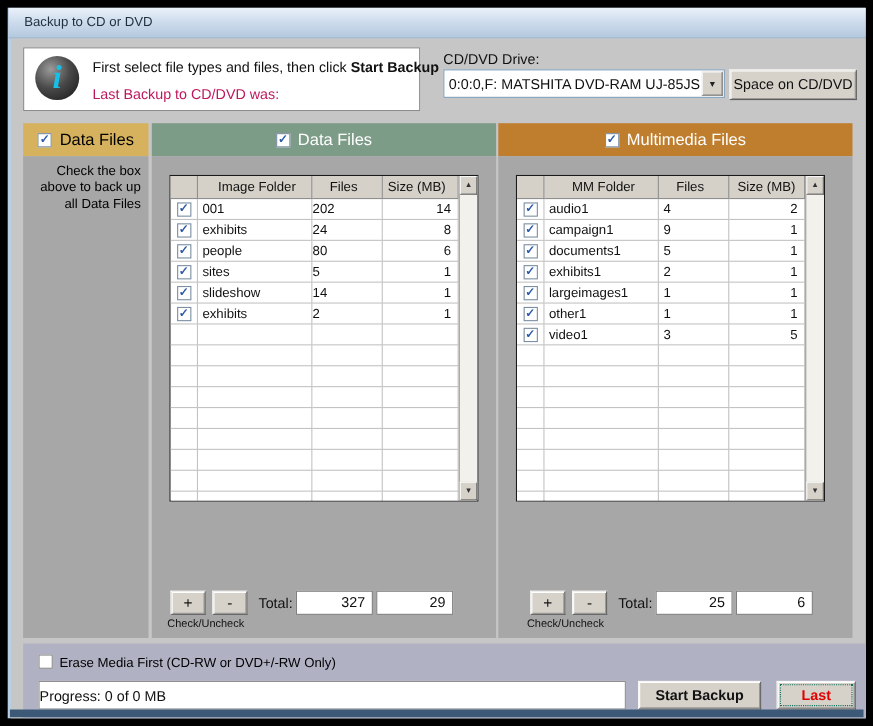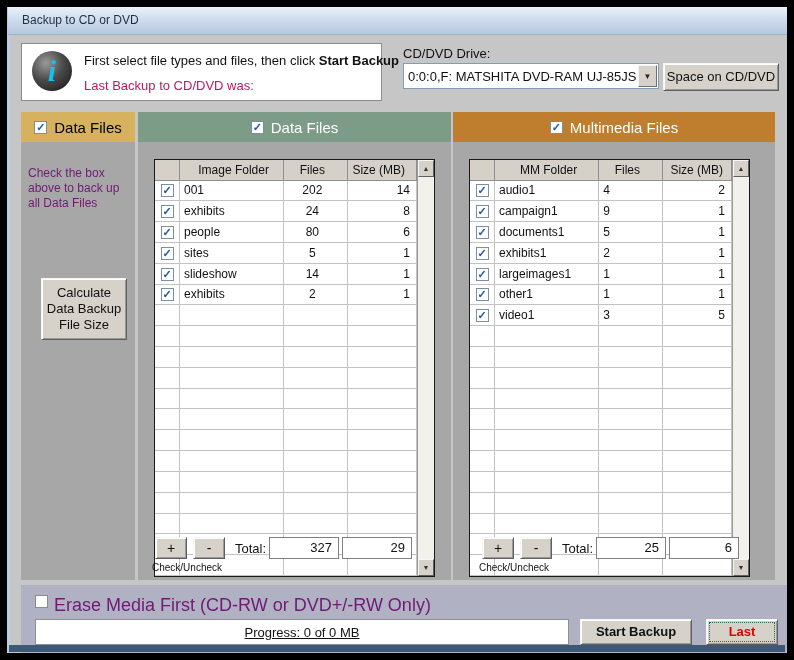--- a/index.html
+++ b/index.html
@@ -66,42 +66,42 @@
   .panel-data  { left:11px;  width:114px; }
   .panel-image { left:128px; width:313px; }
   .panel-mm    { left:443px; width:322px; }
 
   .cb {
     width:13px; height:13px; background:#fff; border:1px solid #7b8ea2;
     display:inline-flex; align-items:center; justify-content:center; flex:0 0 auto;
     font-size:11px; font-weight:bold; color:#2b59a8; line-height:13px;
   }
   .data-note {
-    position:absolute; left:7px; top:24px; width:100px; text-align:left;
-    font-size:12px; color:#701a75; line-height:15px;
+    position:absolute; left:7px; top:6px; width:100px; text-align:right;
+    font-size:12px; color:#000000; line-height:15px;
   }
   .calc-btn { position:absolute; left:20px; top:136px; width:86px; height:62px; font-size:13px; line-height:16px; padding:5px 2px; }
 
   
   .tablewrap {
-    position:absolute; left:16px; top:17px; width:281px; height:418px;
+    position:absolute; left:16px; top:17px; width:281px; height:297px;
     background:#fff; border:1px solid #1a1a1a; display:flex; overflow:hidden;
   }
   table.grid { border-collapse:collapse; table-layout:fixed; width:262px; }
   table.grid th {
     height:20px; background:#d5d1c9; font-weight:normal; font-size:12px; color:#111;
     border-right:1px solid #8f8f8f; border-bottom:1px solid #8f8f8f; text-align:center;
   }
   table.grid td {
     height:19px; font-size:12px; color:#111; background:#fff;
     border-right:1px solid #c3c3c3; border-bottom:1px solid #c3c3c3; overflow:hidden; white-space:nowrap;
   }
   .c-cb { width:24px; text-align:center; }
   .c-folder { width:102px; padding-left:4px; }
-  .c-files { width:62px; text-align:center; padding-right:6px; }
+  .c-files { width:62px; text-align:left; padding-right:6px; }
   .c-size { width:68px; text-align:right; padding-right:6px; }
   .mm .c-files { text-align:left; padding-left:4px; }
   td.c-cb .cb { margin-top:1px; }
 
   .vscroll { width:17px; background:#f3f1ec; border-left:1px solid #9a9a9a; display:flex; flex-direction:column; }
   .sb-btn {
     height:17px; background:var(--button-face,#d6d2ca);
     border:1px solid; border-color:#f6f6f6 #5f5f5f #5f5f5f #f6f6f6;
     font-size:7px; color:#333; display:flex; align-items:center; justify-content:center;
   }
@@ -114,25 +114,25 @@
     position:absolute; width:70px; height:22px; background:#fff; border:1px solid #7f7f7f;
     font-size:13px; color:#111; text-align:right; padding-right:6px; line-height:20px;
   }
 
   
   .footer {
     position:absolute; left:11px; top:550px; width:766px; height:68px;
     background:var(--footer-bg,#b1b1c4);
   }
   .erase-cb { position:absolute; left:14px; top:10px; background:#fff; border:1px solid #8a8a8a; width:13px; height:13px; }
-  .erase-label { position:absolute; left:33px; top:10px; font-size:18px; color:#701a75; }
+  .erase-label { position:absolute; left:33px; top:10px; font-size:12px; color:#000000; }
   .progress {
     position:absolute; left:14px; top:34px; width:534px; height:26px; background:#fff;
     border:1px solid #8f8f8f; font-size:13px; color:#111;
-    display:flex; align-items:center; justify-content:center;text-decoration:underline;
+    display:flex; align-items:center; 
   }
   .start-btn { position:absolute; left:559px; top:34px; width:112px; height:26px; font-weight:bold; line-height:24px; }
   .exit-btn { position:absolute; left:685px; top:34px; width:72px; height:26px; padding:2px; }
   .exit-inner {
     display:block; height:100%; border:1px dotted #0e6f5c; color:#e00000; font-weight:bold;
     font-size:13px; line-height:17px;
   }
 </style>
 </head>
 <body>
@@ -167,21 +167,20 @@
       <span class="cb checked">✓</span>
       <span>Data Files</span>
     </div>
     <div class="sect-header hdr-mm">
       <span class="cb checked">✓</span>
       <span>Multimedia Files</span>
     </div>
 
     <div class="panel panel-data">
       <div class="data-note">Check the box above to back up all Data Files</div>
-      <button class="btn3d calc-btn">Calculate Data Backup File Size</button>
     </div>
 
     <div class="panel panel-image">
       <div class="tablewrap">
         <table class="grid">
           <thead>
             <tr>
               <th class="c-cb"></th>
               <th class="c-folder">Image Folder</th>
               <th class="c-files">Files</th>

